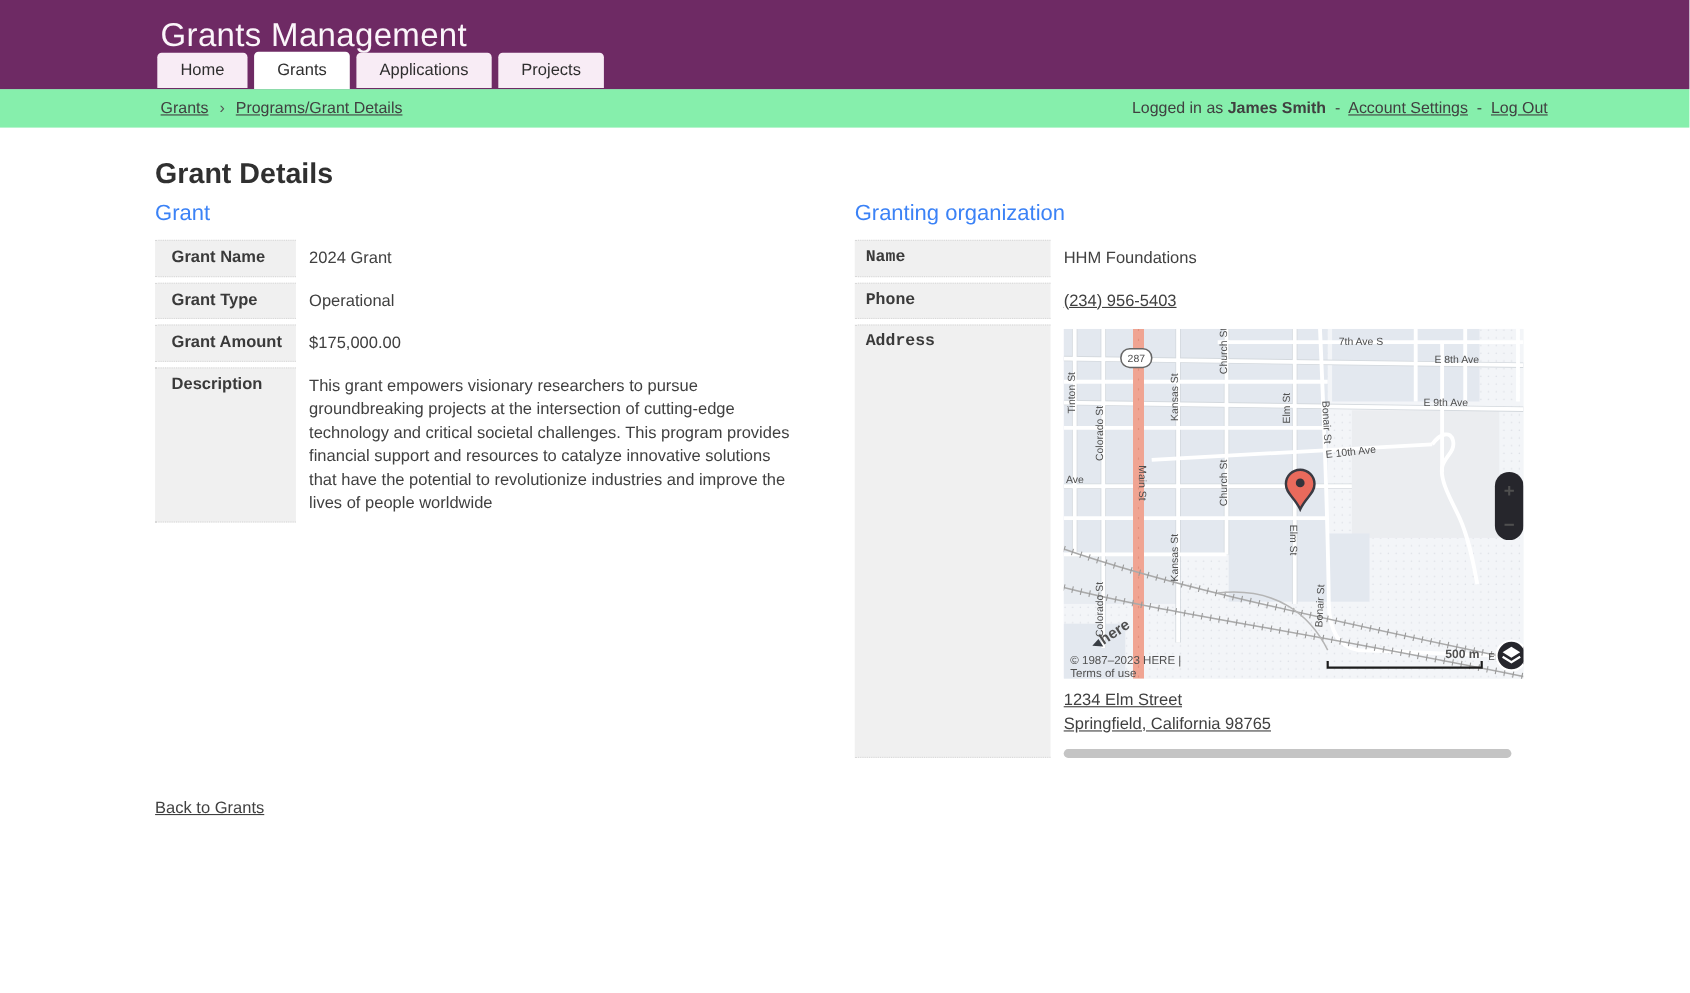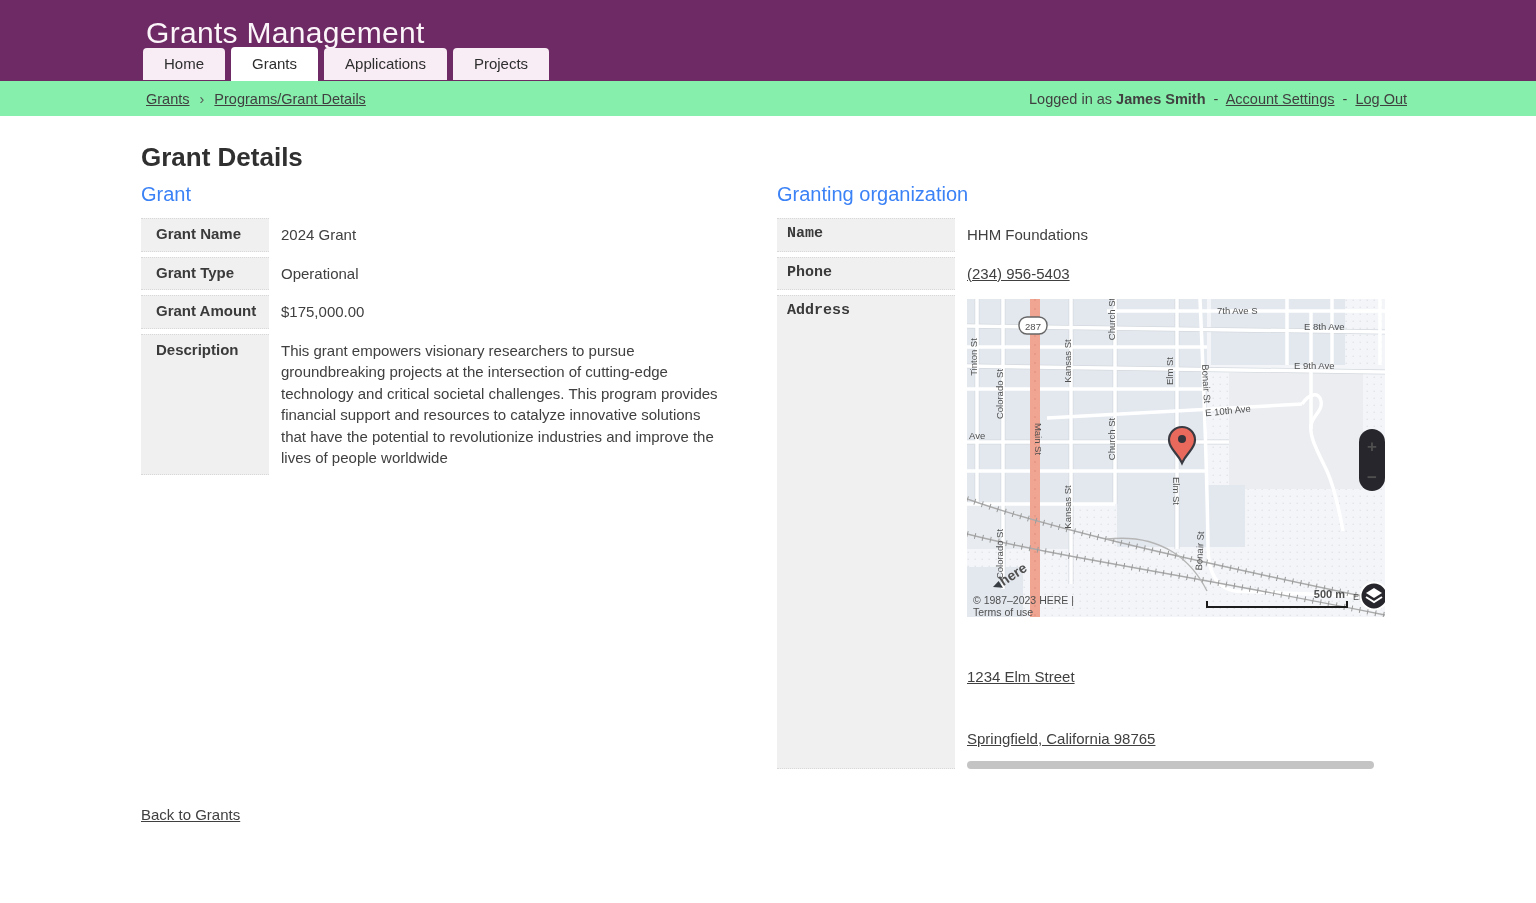--- a/index.html
+++ b/index.html
@@ -50,21 +50,21 @@
     padding:6px 10px; font-weight:700; font-size:15px; color:#3a3a3a;
   }
   .col-left  .row-label { width:128px;padding-left:15px; }
   .col-right .row-label { width:178px;font-family:Liberation Mono, monospace; }
   .row-value { padding:6px 0 6px 12px; font-size:15px; line-height:21.5px; }
   .desc-value { width:458px; }
 
   .map-wrap { padding-left:12px; padding-top:4px; }
   .map-svg { display:block; background:#f3f5f8; }
   .addr-links { margin-top:9px; font-size:15px; line-height:21.5px; }
-  .addr-links a { display:inline-block;margin-top:40px; }
+  .addr-links a { display:inline-block; }
   .h-scrollbar { width:407px; height:8px; border-radius:4px; background:#c4c4c4; margin-top:12px; }
 
   .back-link { display:inline-block; margin-top:32px; font-size:15px; }
 
   .map-text { font-family:"Liberation Sans", sans-serif; fill:#4f4f4f; }
 </style>
 </head>
 <body>
 
 <header class="app-header">

